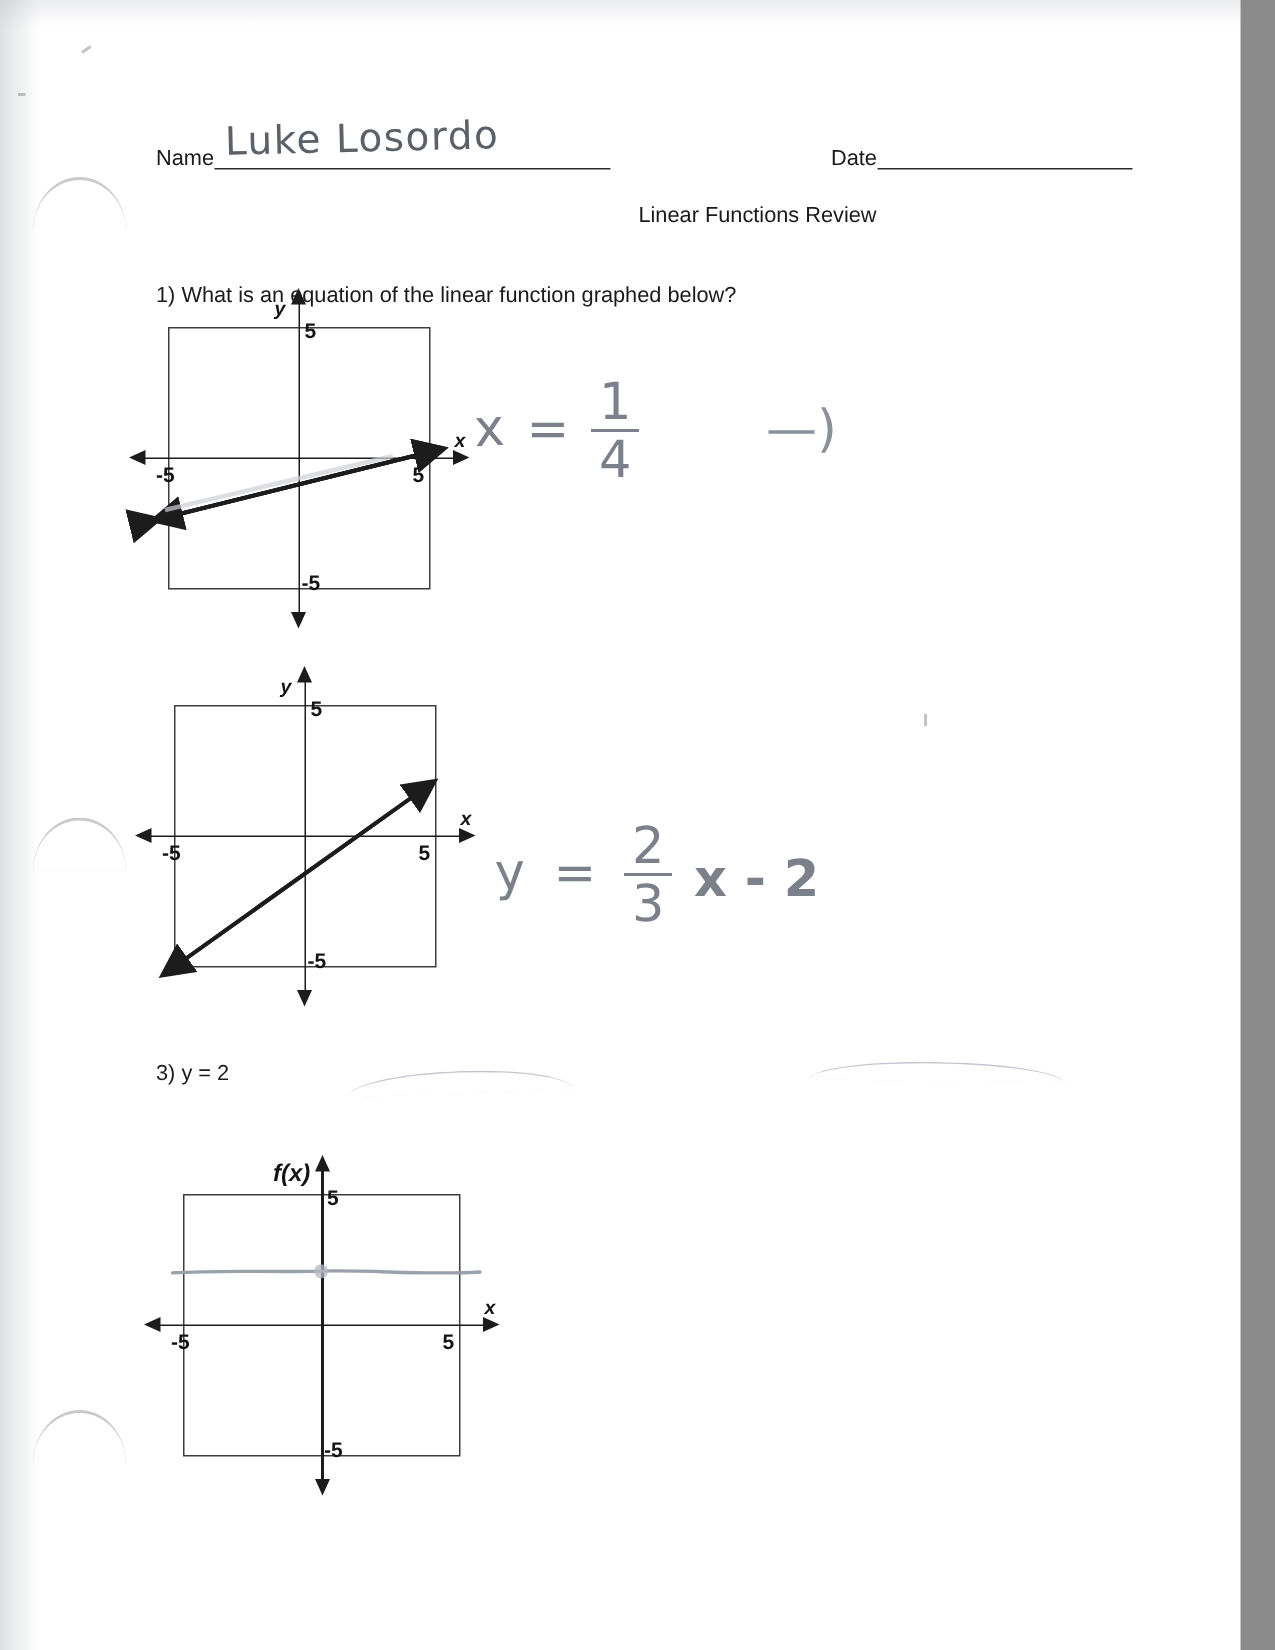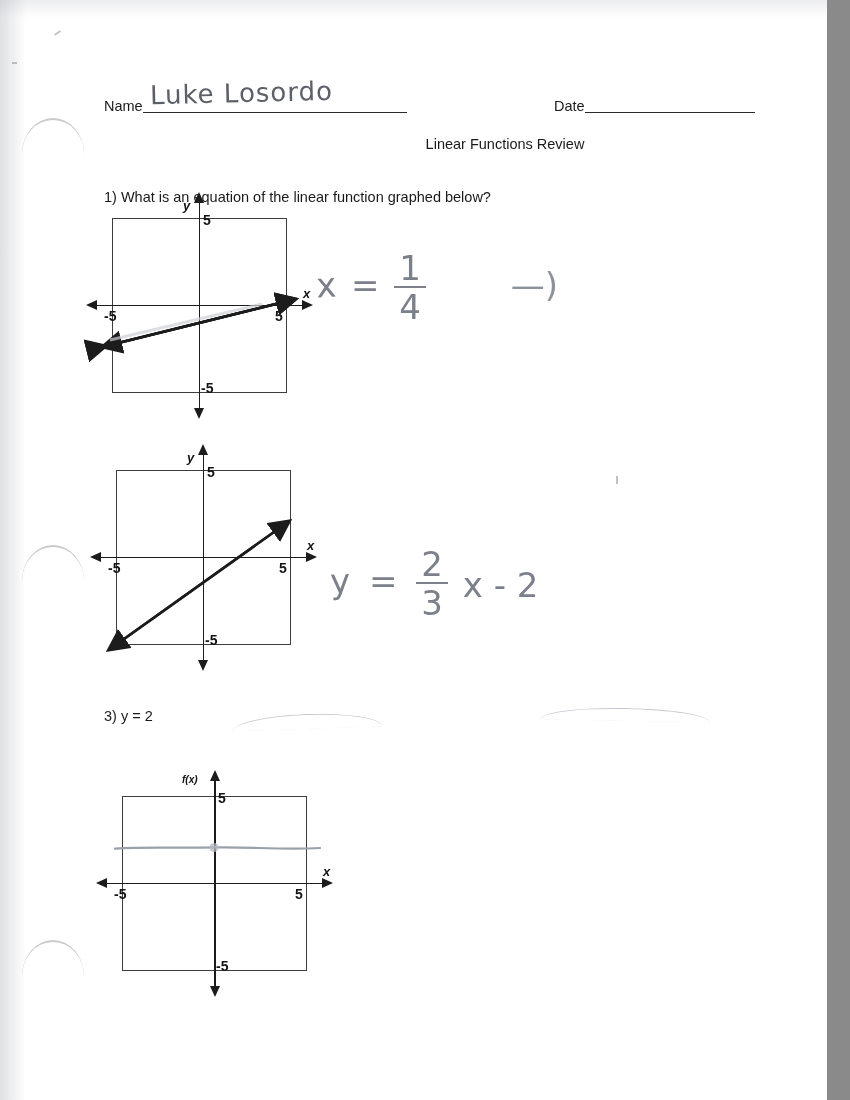--- a/index.html
+++ b/index.html
@@ -321,21 +321,21 @@
   </div>
 
   <div class="hw-answer" style="left:330px; top:548px; font-size:34px;">
     <span style="display:inline-block; transform:rotate(-2deg);">y</span>
     <span style="display:inline-block; margin:0 8px;">=</span>
     <span class="frac">
       <span class="num">2</span>
       <span class="bar"></span>
       <span class="den">3</span>
     </span>
-    <span style="display:inline-block; margin-left:4px; vertical-align:-4px;">x - 2</span>
+    <span style="display:inline-block; margin-left:4px; vertical-align:-4px;font-weight:bold;">x - 2</span>
   </div>
 
   <div class="smudge" style="left:232px; top:714px; width:150px; height:14px; transform:rotate(-2deg);"></div>
   <div class="smudge" style="left:540px; top:708px; width:170px; height:12px; transform:rotate(1deg);"></div>
 
   <div class="question q3">3)  y = 2</div>
 
   <div class="graph" style="left:122px; top:796px;">
     <div class="grid-box" style="left:0; top:0; width:185px; height:175px;"></div>
     <div class="gline h" style="top:17.5px;"></div>
@@ -356,21 +356,21 @@
       <div class="gline v" style="left:166.5px;"></div>
 
     <div class="axis h" style="left:-16px; top:86.6px; width:217px;"></div>
     <div class="axis v" style="left:92px; top:-16px; height:207px;"></div>
     <div class="arrow arrow-l" style="left:-26px; top:82px;"></div>
     <div class="arrow arrow-r" style="left:200px; top:82px;"></div>
     <div class="arrow arrow-u" style="left:87.5px; top:-26px;"></div>
     <div class="arrow arrow-d" style="left:87.5px; top:190px;"></div>
 
     <div class="axis-label" style="left:201px; top:68px;">x</div>
-    <div class="axis-label" style="left:60px; top:-22px; font-size:10px;">f(x)</div>
+    <div class="axis-label" style="left:60px; top:-22px; font-size:16px;">f(x)</div>
     <div class="tick-label" style="left:96px; top:-6px;">5</div>
     <div class="tick-label" style="left:94px; top:162px;">-5</div>
     <div class="tick-label" style="left:-8px; top:90px;">-5</div>
     <div class="tick-label" style="left:173px; top:90px;">5</div>
 
     <svg class="plot-svg" width="220" height="200">
       <path d="M -7,52.6 C 30,50.4 56,52.4 92,51.4 C 128,50.6 160,54.2 198,52.0" stroke="#9ba0aa" stroke-width="2.2" fill="none" stroke-linecap="round"></path>
       <circle cx="92" cy="51.5" r="4.6" fill="#b4b8c0" opacity=".75"></circle>
     </svg>
   </div>

